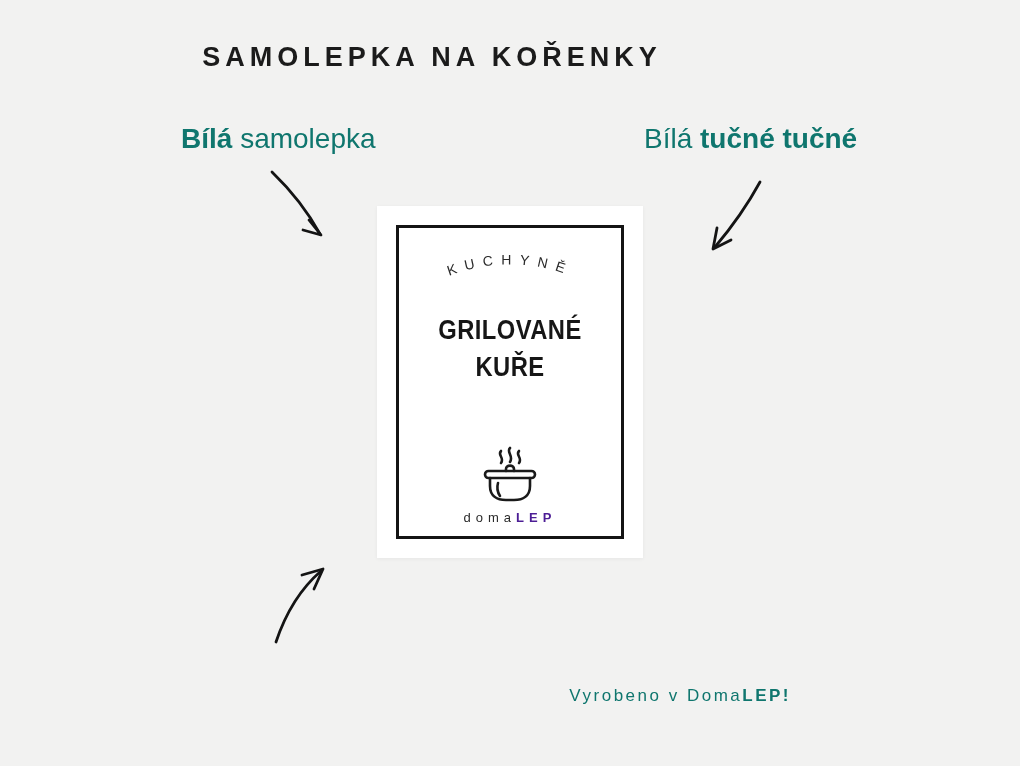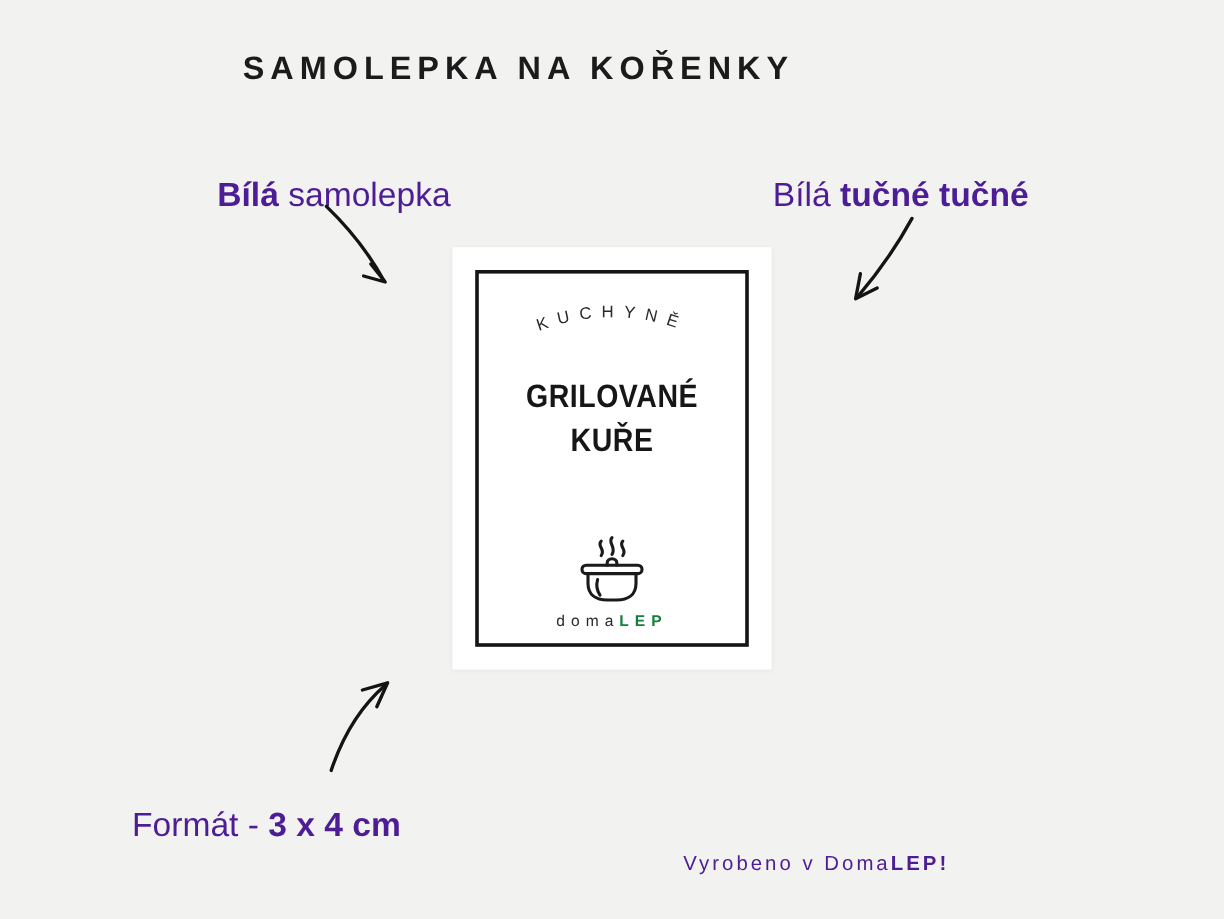--- a/index.html
+++ b/index.html
@@ -28,23 +28,22 @@
     font-weight: bold;
     letter-spacing: 5px;
     color: #1b1b1b;
     white-space: nowrap;
   }
   
   .label {
     position: absolute;
     font-size: 28px;
     font-weight: normal;
-    color: #4c1d95;
-    white-space: nowrap;
-    margin-top: 24px;
+    color: #0f766e;
+    white-space: nowrap;
   }
   .label b { font-weight: bold; }
   .label-left  { left: 181px; top: 123px; }
   .label-right { left: 644px; top: 123px; }
   .label-format { left: 110px; top: 648px; }
   .label-credit {
     right: 73px;
     top: 686px;
     font-size: 17px;
     letter-spacing: 2.5px;
@@ -122,21 +121,21 @@
     position: absolute;
     bottom: 11px;
     left: 0;
     width: 100%;
     text-align: center;
     font-size: 13px;
     letter-spacing: 5px;
     color: #2a2a2a;
     white-space: nowrap;
   }
-  .brand b { font-weight: bold; color: #15803d; }
+  .brand b { font-weight: bold; color: #4c1d95; }
 </style>
 </head>
 <body>
 
 <div class="canvas">
 
   <h1 class="page-title">SAMOLEPKA NA KOŘENKY</h1>
 
   <div class="label label-left">
     <b>Bílá</b><span> samolepka</span>
@@ -193,21 +192,18 @@
         <path d="M22,38 q-2,7 2,13"></path>
       </svg>
 
       <div class="brand">
         <span>doma</span><b>LEP</b>
       </div>
 
     </div>
   </div>
 
-  <div class="label label-format">
-    <span>Formát - </span><b>3 x 4 cm</b>
-  </div>
 
   <div class="label label-credit">
     <span>Vyrobeno v Doma</span><b>LEP!</b>
   </div>
 
 </div>
 
 </body></html>

